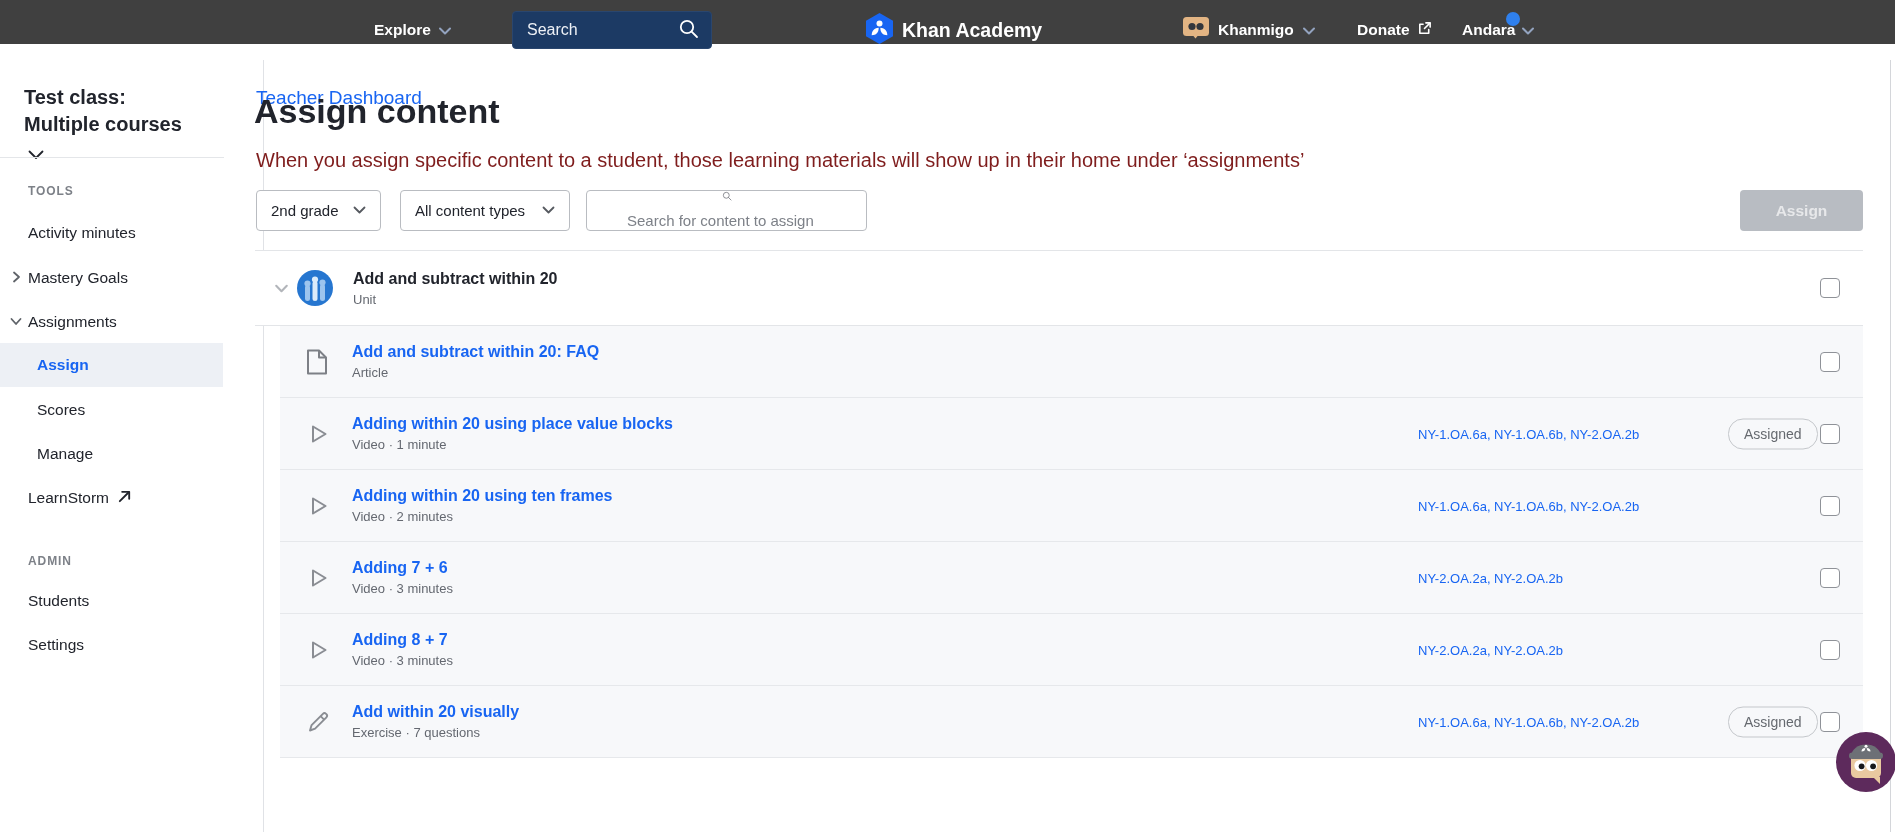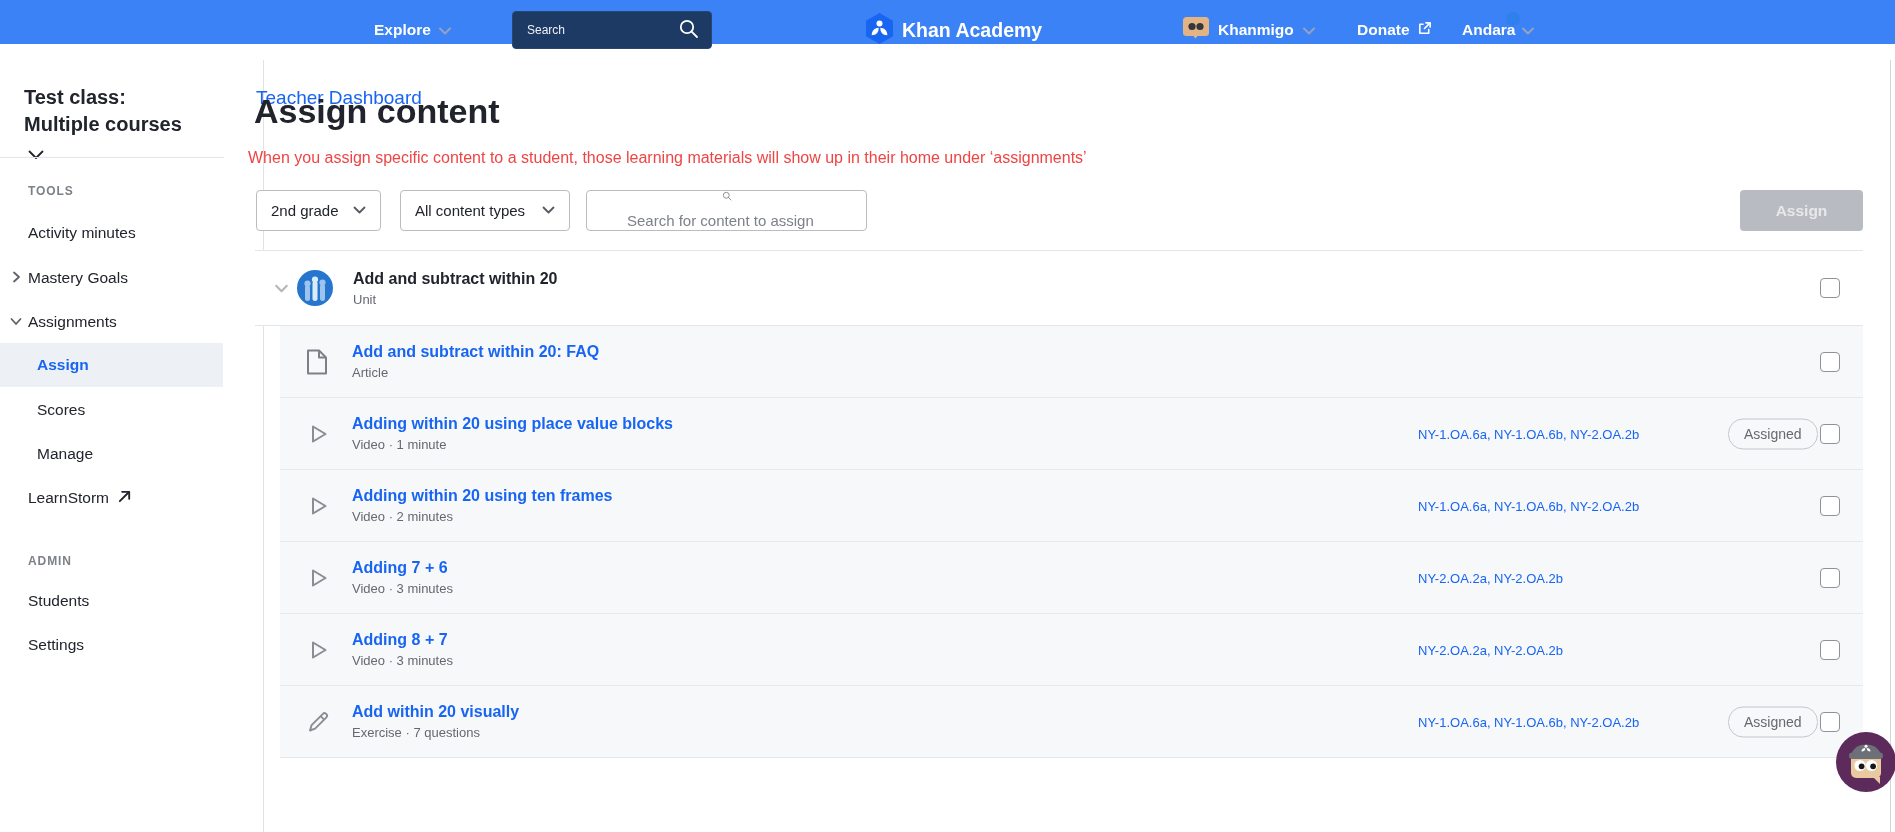--- a/index.html
+++ b/index.html
@@ -1,27 +1,27 @@
 <!DOCTYPE html>
 <html><head>
 <meta charset="utf-8">
 <style>
   html,body{margin:0;padding:0;}
   body{width:1895px;height:832px;position:relative;overflow:hidden;background:#fff;
        font-family:"Liberation Sans",sans-serif;color:#21242c;}
   a{text-decoration:none;}
   
-  .navbar{position:absolute;top:0;left:0;width:1895px;height:44px;background:#3b82f6;z-index:20;}
+  .navbar{position:absolute;top:0;left:0;width:1895px;height:44px;background:#404040;z-index:20;}
   .nav-item{position:absolute;top:0;height:60px;display:flex;align-items:center;color:#fff;cursor:pointer;}
   .nav-label{font-weight:700;font-size:15.5px;}
   .explore{left:374px;gap:8px;}
   .nav-search{position:absolute;left:512px;top:11px;width:200px;height:38px;background:#1c3a64;
               border:1px solid #2a466e;border-radius:4px;display:flex;align-items:center;
               padding:0 12px;box-sizing:border-box;}
-  .nav-search input{flex:1;background:transparent;border:0;outline:0;color:#fff;font-size:12px;font-family:inherit;min-width:0;}
+  .nav-search input{flex:1;background:transparent;border:0;outline:0;color:#fff;font-size:16px;font-family:inherit;min-width:0;}
   .nav-search input::placeholder{color:#eef1f6;opacity:1;}
   .brand{left:866px;gap:9px;}
   .brand .nav-label{font-size:19.5px;}
   .khanmigo{left:1183px;gap:9px;}
   .donate{left:1357px;gap:7px;}
   .user{left:1462px;gap:7px;}
   .notif-dot{position:absolute;left:1506px;top:12px;width:14px;height:14px;border-radius:50%;background:#2f80ed;}
   
   .sidebar{position:absolute;top:60px;left:0;width:264px;bottom:0;background:#fff;border-right:1px solid #e0e2e6;box-sizing:border-box;}
   .class-header{position:absolute;top:24px;left:24px;width:172px;font-size:20px;line-height:27px;font-weight:700;color:#21242c;cursor:pointer;}
@@ -29,21 +29,21 @@
   .sidebar-divider{position:absolute;top:97px;left:0;width:224px;height:1px;background:#e4e6e9;}
   .section-label{position:absolute;left:28px;height:14px;font-size:12px;font-weight:700;letter-spacing:.9px;color:#7d8188;}
   .side-item{position:absolute;left:28px;height:20px;display:flex;align-items:center;font-size:15.5px;color:#21242c;cursor:pointer;gap:8px;}
   .side-item.sub{left:37px;}
   .side-chevron{position:absolute;left:9px;display:flex;cursor:pointer;}
   .active-item{position:absolute;top:283px;left:0;width:223px;height:44px;background:#edf0f5;display:flex;align-items:center;cursor:pointer;}
   .active-item span{margin-left:37px;font-size:15.5px;font-weight:700;color:#1865f2;}
   
   .breadcrumb{position:absolute;left:256px;top:87px;font-size:19px;color:#1865f2;cursor:pointer;text-align:center;}
   .page-title{position:absolute;left:254px;top:92px;font-size:34px;font-weight:700;color:#21242c;}
-  .page-desc{position:absolute;left:248px;top:149px;font-size:16px;color:#ef4444;}
+  .page-desc{position:absolute;left:256px;top:149px;font-size:20px;color:#7f1d1d;}
   
   .filter-box{position:absolute;top:190px;height:41px;background:#fff;border:1px solid #b9bcc1;border-radius:4px;
               box-sizing:border-box;display:flex;align-items:center;padding:0 14px;font-size:15px;color:#21242c;cursor:pointer;}
   .dropdown{justify-content:space-between;}
   .dd-grade{left:256px;width:125px;}
   .dd-type{left:400px;width:170px;}
   .content-search{left:586px;width:281px;gap:10px;cursor:text;flex-direction:column;}
   .content-search input{flex:1;border:0;outline:0;font-size:15px;font-family:inherit;color:#21242c;min-width:0;}
   .content-search input::placeholder{color:#7d8188;opacity:1;}
   .assign-btn{position:absolute;left:1740px;top:190px;width:123px;height:41px;background:#b8bcc2;color:#e7e8ea;

